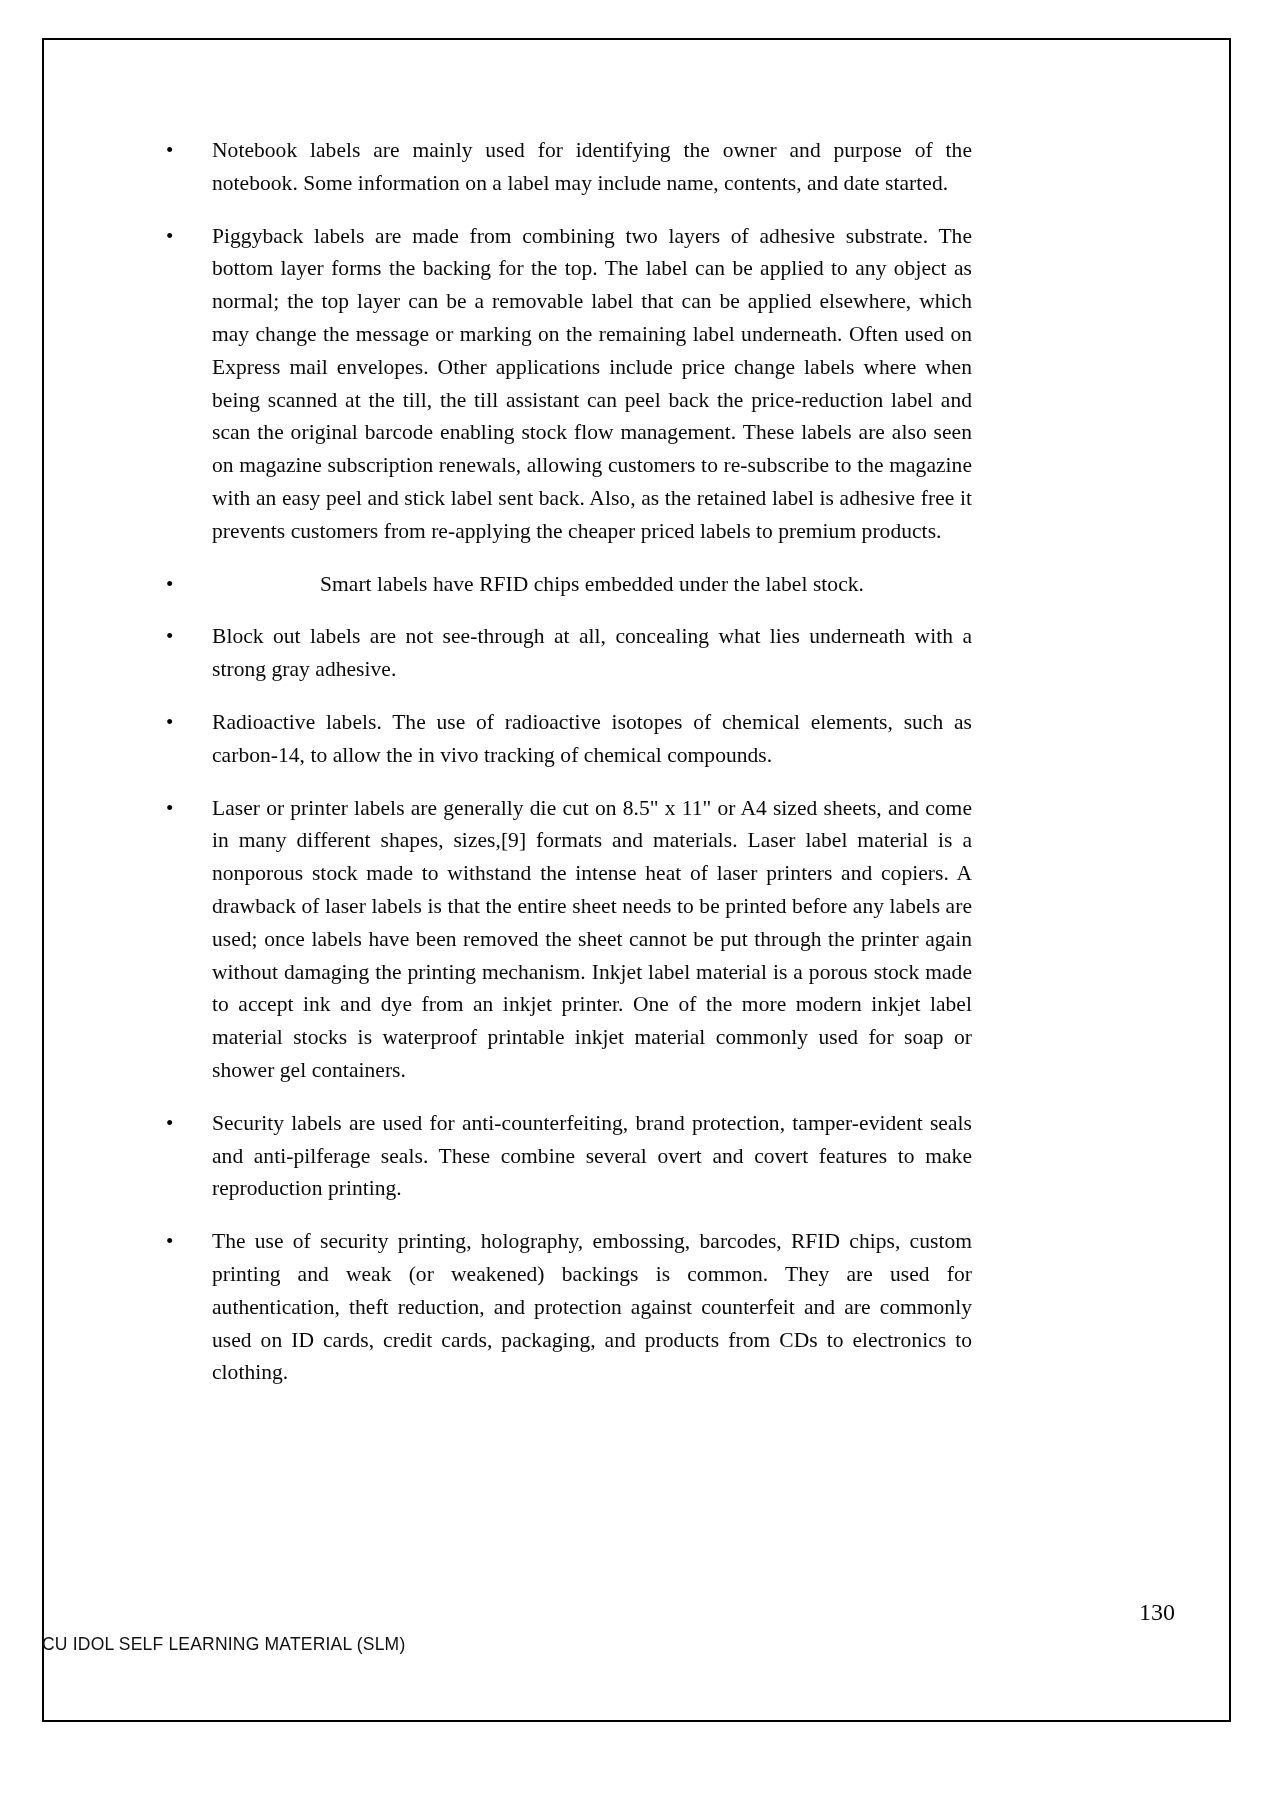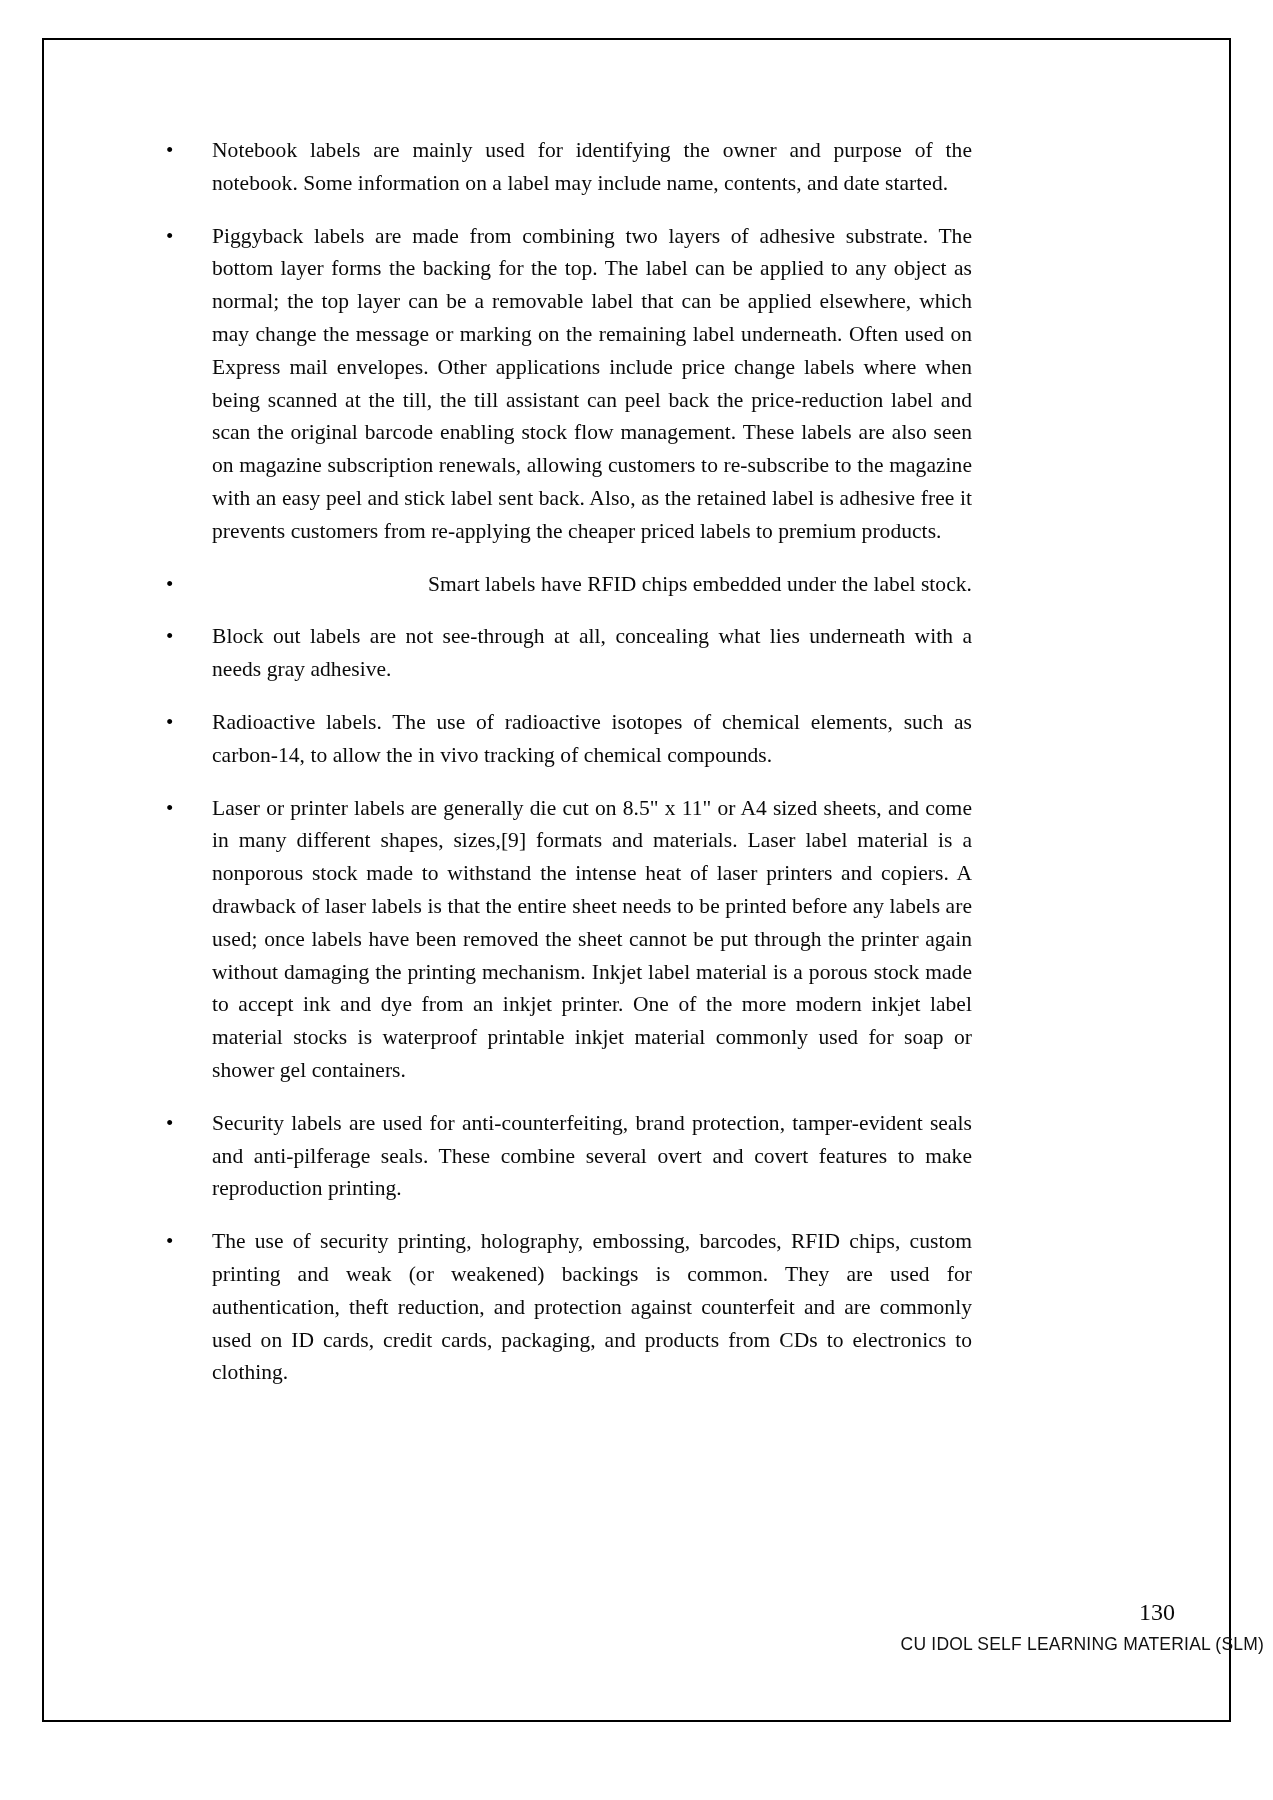--- a/index.html
+++ b/index.html
@@ -68,21 +68,21 @@
     font-size: 21.5px;
     line-height: 32.8px;
     color: #0a0a0a;
     text-align: justify;
     text-justify: inter-word;
     letter-spacing: 0.05px;
   }
 
   
   li.bullet p.nojustify {
-    text-align: right;
+    text-align: center;
   }
 
   .footer {
     position: absolute;
     left: 42px;
     top: 1634px;
     width: 1189px;
     box-sizing: border-box;
   }
 
@@ -91,26 +91,25 @@
     right: 56px;
     top: -36px;
     font-family: "Liberation Serif", "DejaVu Serif", serif;
     font-size: 24px;
     line-height: 28px;
     color: #0a0a0a;
   }
 
   .footer-text {
     width: 100%;
-    text-align: right;
+    text-align: left;
     font-family: "Liberation Sans", "DejaVu Sans", sans-serif;
     font-size: 17.5px;
     letter-spacing: 0.2px;
     color: #111111;
-    padding-left: 33px;
   }
 </style>
 </head>
 <body>
 
 <div class="page">
 
   <div class="page-border"></div>
 
   <div class="content">
@@ -126,21 +125,21 @@
         <p>Piggyback labels are made from combining two layers of adhesive substrate. The bottom layer forms the backing for the top. The label can be applied to any object as normal; the top layer can be a removable label that can be applied elsewhere, which may change the message or marking on the remaining label underneath. Often used on Express mail envelopes. Other applications include price change labels where when being scanned at the till, the till assistant can peel back the price-reduction label and scan the original barcode enabling stock flow management. These labels are also seen on magazine subscription renewals, allowing customers to re-subscribe to the magazine with an easy peel and stick label sent back. Also, as the retained label is adhesive free it prevents customers from re-applying the cheaper priced labels to premium products.</p>
       </li>
 
       <li class="bullet">
         <span class="dot">•</span>
         <p class="nojustify">Smart labels have RFID chips embedded under the label stock.</p>
       </li>
 
       <li class="bullet">
         <span class="dot">•</span>
-        <p>Block out labels are not see-through at all, concealing what lies underneath with a needs gray adhesive.</p>
+        <p>Block out labels are not see-through at all, concealing what lies underneath with a strong gray adhesive.</p>
       </li>
 
       <li class="bullet">
         <span class="dot">•</span>
         <p>Radioactive labels. The use of radioactive isotopes of chemical elements, such as carbon-14, to allow the in vivo tracking of chemical compounds.</p>
       </li>
 
       <li class="bullet">
         <span class="dot">•</span>
         <p>Laser or printer labels are generally die cut on 8.5" x 11" or A4 sized sheets, and come in many different shapes, sizes,[9] formats and materials. Laser label material is a nonporous stock made to withstand the intense heat of laser printers and copiers. A drawback of laser labels is that the entire sheet needs to be printed before any labels are used; once labels have been removed the sheet cannot be put through the printer again without damaging the printing mechanism. Inkjet label material is a porous stock made to accept ink and dye from an inkjet printer. One of the more modern inkjet label material stocks is waterproof printable inkjet material commonly used for soap or shower gel containers.</p>

